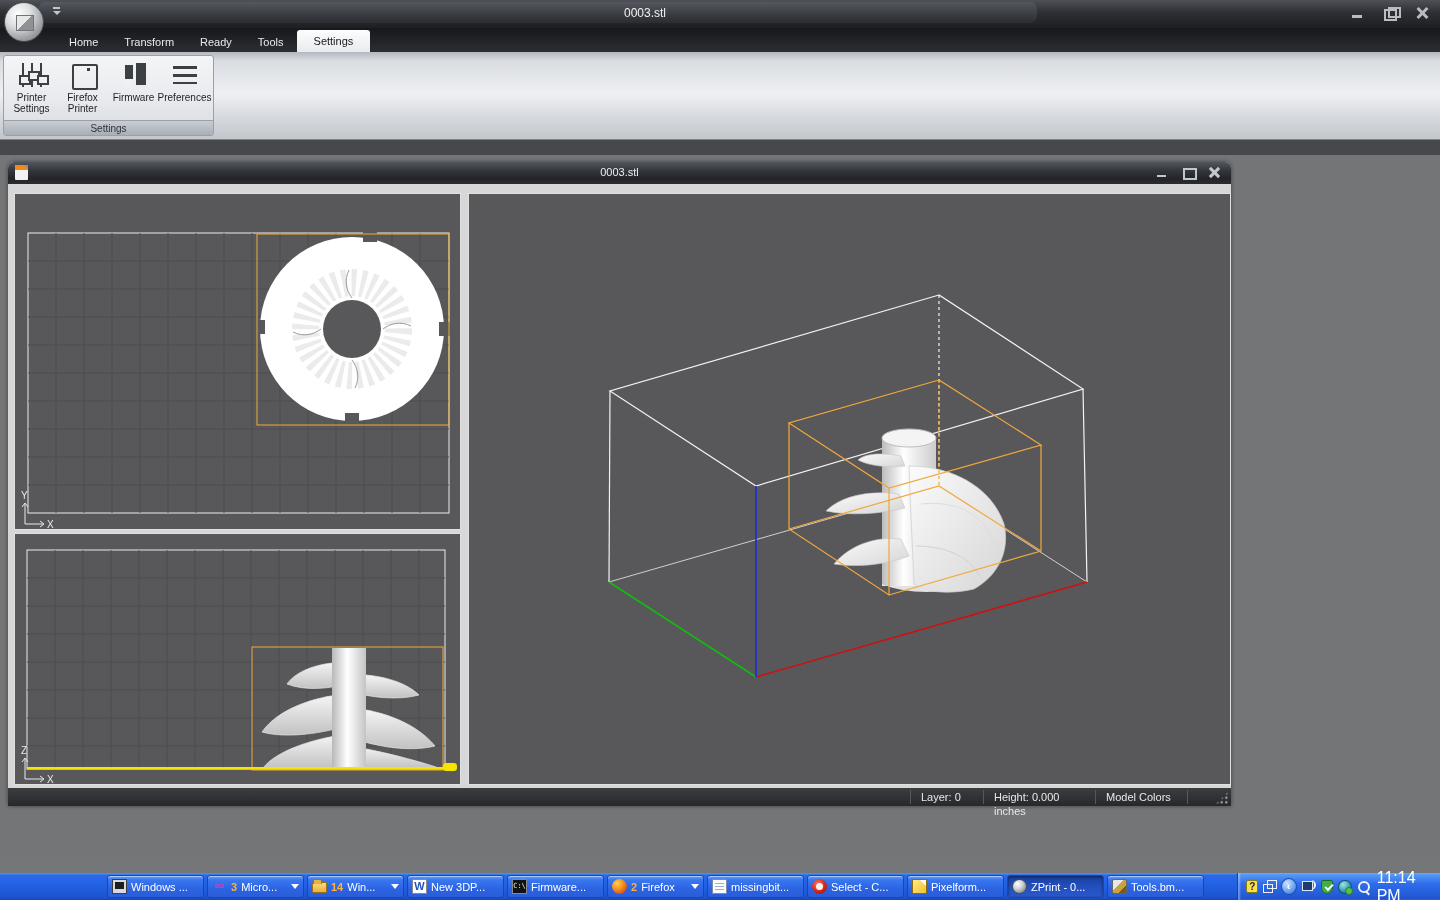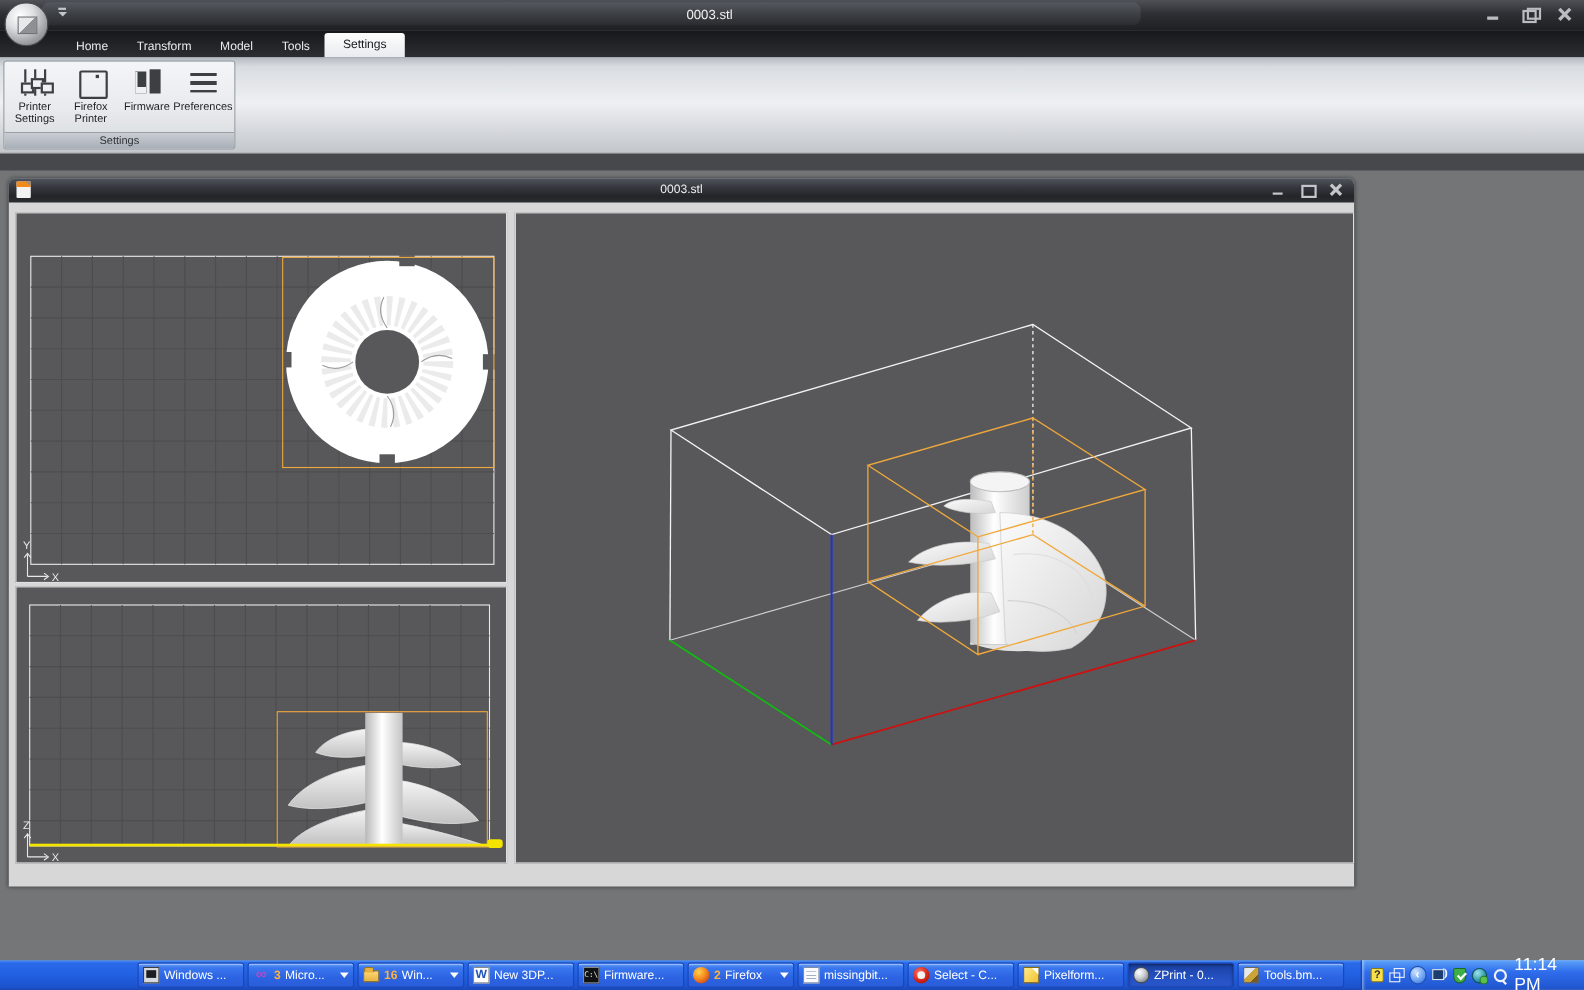--- a/index.html
+++ b/index.html
@@ -118,21 +118,21 @@
   
   .taskbar { position:absolute; left:0; top:873px; width:1440px; height:27px;
     background:linear-gradient(180deg,#4f94f7 0%,#2a6ae9 9%,#2160e1 50%,#1c52cd 90%,#1747b4 100%); }
   .startbtn { position:absolute; left:0; top:0; width:98px; height:27px; border-radius:0 11px 11px 0;
     background:linear-gradient(180deg,#8ed17f 0%,#4aa43c 12%,#3d9330 55%,#2d7a22 100%);
     box-shadow:1px 0 3px rgba(0,0,0,.5); display:flex; align-items:center; padding-left:10px; gap:6px; cursor:pointer;margin-top:32px; }
   .start-label { color:#fff; font-size:16px; font-weight:bold; font-style:italic; text-shadow:1px 1px 2px rgba(0,0,0,.6); }
   .xp-flag { width:16px; height:15px; display:grid; grid-template-columns:7px 7px; grid-template-rows:7px 7px; gap:1px; transform:skewY(-6deg); }
   .xp-flag span { border-radius:1px; }
   .fl-r{background:#e8402f;} .fl-g{background:#7dc242;} .fl-b{background:#3a7ad6;} .fl-y{background:#f6c63e;}
-  .tb-items { position:absolute; left:125px; top:2px; display:flex; gap:3px; }
+  .tb-items { position:absolute; left:107px; top:2px; display:flex; gap:3px; }
   .tbtn { width:97px; height:23px; border-radius:3px; border:1px solid #1b45b4;
     background:linear-gradient(180deg,#6aa0f6 0%,#3a78ef 18%,#2c63e2 60%,#2a5dd8 100%);
     box-shadow:inset 0 1px 0 rgba(255,255,255,.45);
     color:#fff; font-size:11px; display:flex; align-items:center; padding:0 4px; gap:4px; cursor:pointer; white-space:nowrap; overflow:hidden; }
   .tbtn.active { background:linear-gradient(180deg,#1a3f9f 0%,#2451c2 60%,#2a58cd 100%);
     box-shadow:inset 0 1px 3px rgba(0,0,0,.5); }
   .tcount { color:#ffb23e; font-weight:bold; }
   .tcount:empty { display:none; }
   .tlabel { overflow:hidden; text-overflow:ellipsis; flex:1; }
   .tarrow { width:0; height:0; border-left:4px solid transparent; border-right:4px solid transparent;
@@ -196,21 +196,21 @@
       <div class="wc wc-restore"></div>
       <div class="wc wc-close"></div>
     </div>
   </div>
   <div class="app-logo"></div>
   <div class="qa-chevron"></div>
 
   <div class="tabrow">
     <div class="rtab">Home</div>
     <div class="rtab">Transform</div>
-    <div class="rtab">Model</div>
+    <div class="rtab">Ready</div>
     <div class="rtab">Tools</div>
     <div class="rtab active">Settings</div>
   </div>
 
   <div class="ribbon">
     <div class="rgroup">
       <div class="rbuttons">
         <div class="rbtn">
           <span class="ricon ico-sliders">
               <span class="sl"></span>
@@ -362,20 +362,27 @@
           <g fill="none" stroke="#f0a83c" stroke-width="1.2">
             <path d="M470 186 L320 229 L420 294 L572 251 Z"></path>
             <path d="M320 229 L320 335 L420 401 L420 294"></path>
             <path d="M572 251 L572 357 L420 401"></path>
             <path d="M320 335 L470 292 L572 357"></path>
             <path d="M470 186 L470 292" stroke-dasharray="3 3"></path>
           </g>
         </svg>
       </div>
 
+      <div class="doc-status">
+        <div class="ds-cell ds-layer">Layer: 0</div>
+        <div class="ds-cell ds-height">Height: 0.000 inches</div>
+        <div class="ds-cell ds-colors">Model Colors</div>
+        <div class="ds-gap"></div>
+        <div class="grip"></div>
+      </div>
     </div>
   </div>
 
 
   <div class="taskbar">
     <div class="startbtn">
       <span class="xp-flag">
           <span class="fl-r"></span>
           <span class="fl-g"></span>
           <span class="fl-b"></span>
@@ -389,21 +396,21 @@
         <span class="tlabel">Windows ...</span>
       </div>
       <div class="tbtn">
         <span class="tbi i-infinity">∞</span>
         <span class="tcount">3</span>
           <span class="tlabel">Micro...</span>
         <span class="tarrow"></span>
       </div>
       <div class="tbtn">
         <span class="tbi i-folder"></span>
-        <span class="tcount">16</span>
+        <span class="tcount">14</span>
           <span class="tlabel">Win...</span>
         <span class="tarrow"></span>
       </div>
       <div class="tbtn">
         <span class="tbi i-word">W</span>
         <span class="tlabel">New 3DP...</span>
       </div>
       <div class="tbtn">
         <span class="tbi i-cmd">C:\</span>
         <span class="tlabel">Firmware...</span>

